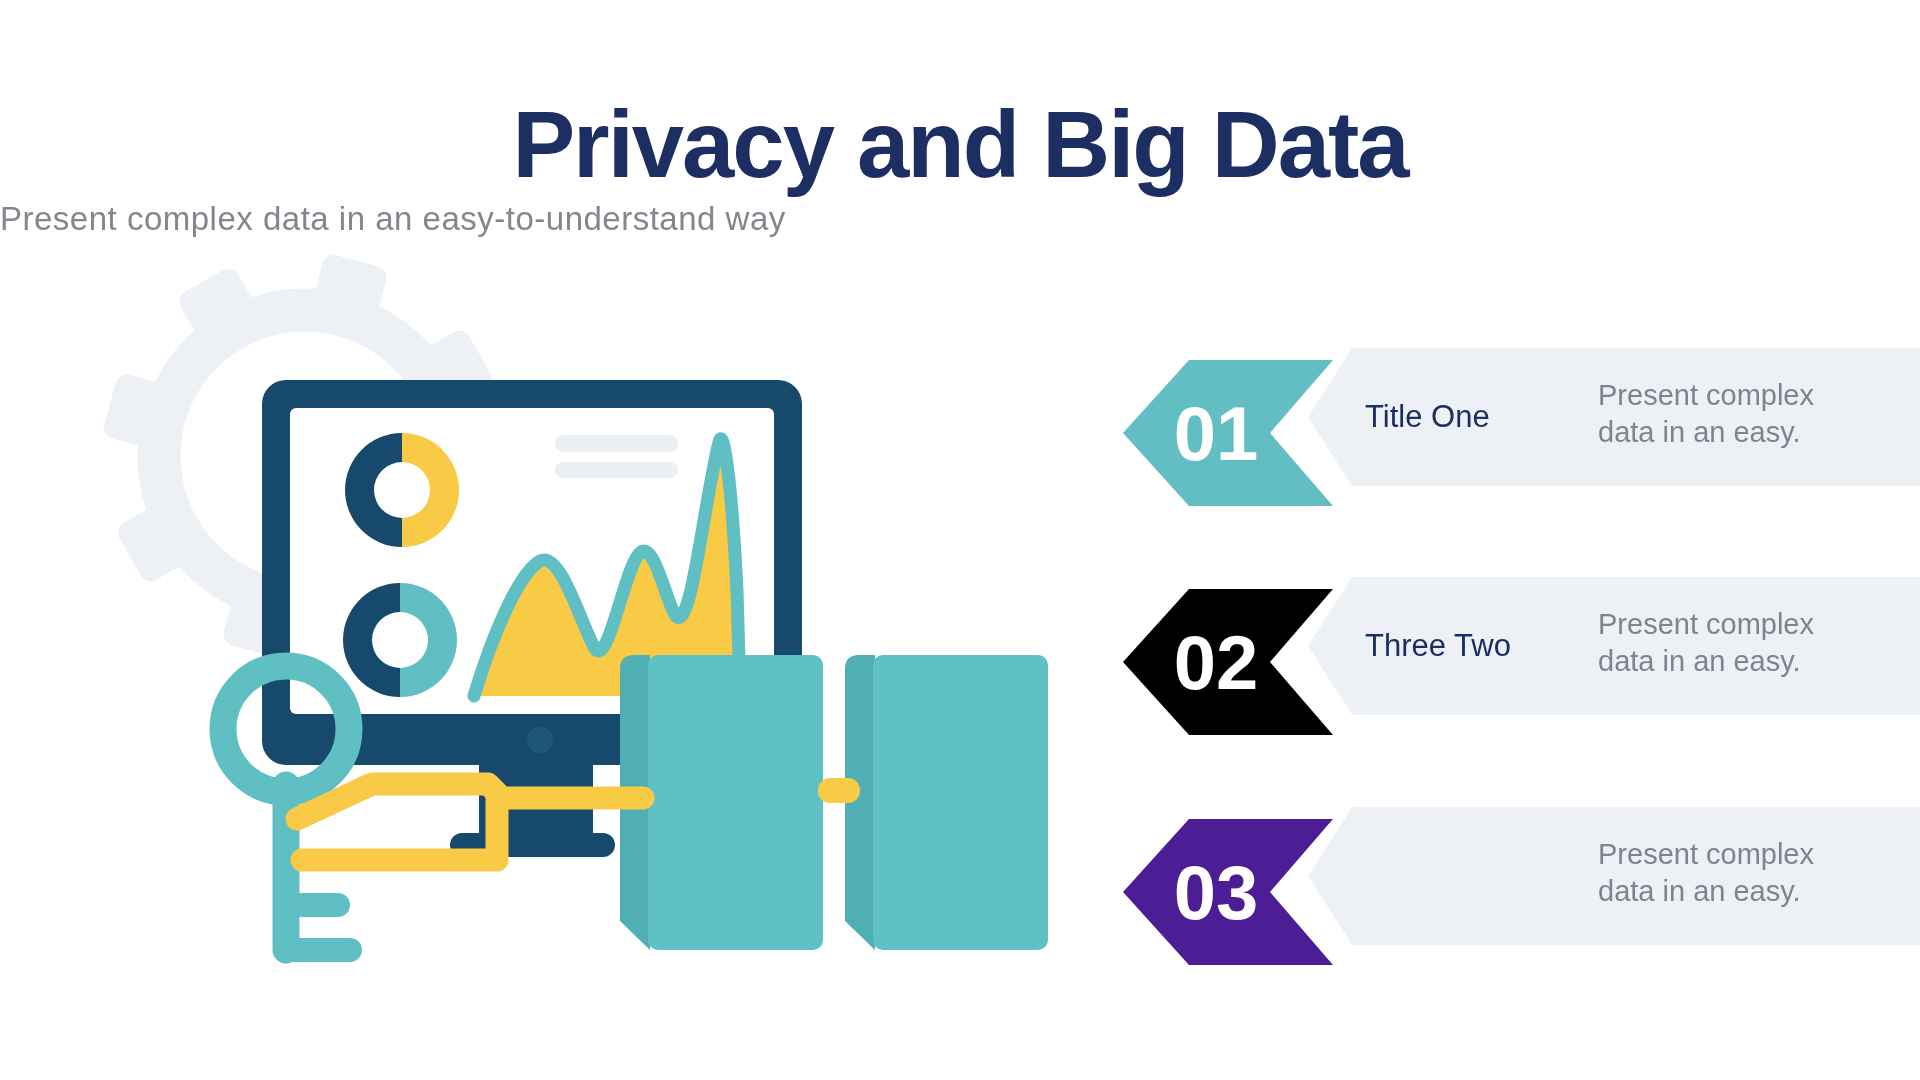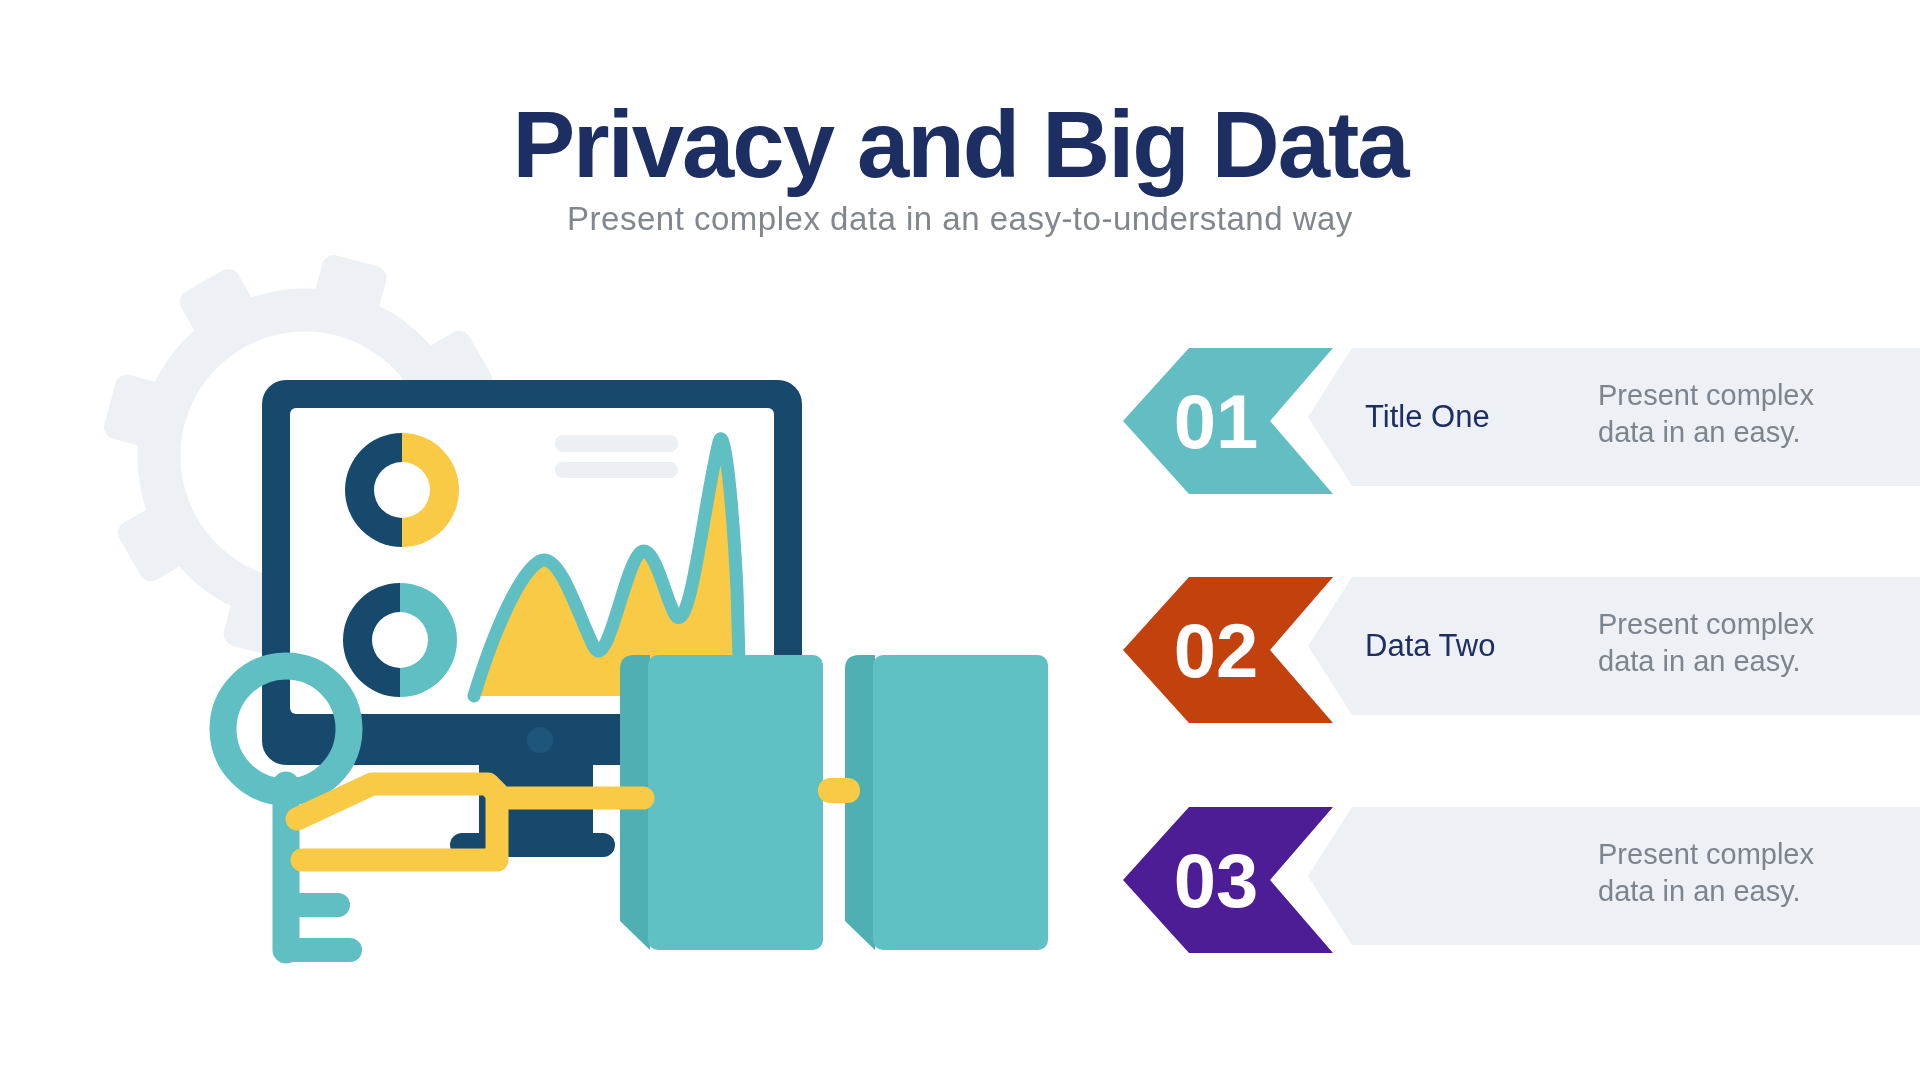--- a/index.html
+++ b/index.html
@@ -1,26 +1,26 @@
 <!DOCTYPE html>
 <html style="--navy: #17496d; --navyLight: #1e5679; --textNavy: #1d2e63; --teal: #5fbfc2; --tealFace: #60c1c4; --tealSide: #4fafb2; --yellow: #f8ca45; --gear: #edf1f6; --panel: #edf1f6; --lightbar: #eceff3; --gray: #7c848e; --subtitleGray: #82878e;"><head>
 <meta charset="utf-8">
 <style>
   html,body{margin:0;padding:0;background:#fff;}
   #stage{position:relative;width:1920px;height:1080px;background:#fff;overflow:hidden;
          font-family:"Liberation Sans",sans-serif;}
   .main-title{position:absolute;left:0;top:95px;width:1920px;text-align:center;
       font-size:94px;font-weight:bold;letter-spacing:-2px;color:var(--textNavy);line-height:100px;}
-  .subtitle{position:absolute;left:0;top:198px;width:1920px;text-align:center;
+  .subtitle{position:absolute;left:0;top:198px;width:1920px;
       font-size:33px;color:var(--subtitleGray);line-height:42px;letter-spacing:0.5px;}
   .illustration{position:absolute;left:70px;top:240px;width:1000px;height:740px;}
   .row{position:absolute;left:0;width:1920px;height:146px;}
   .row-panel{position:absolute;left:1308px;top:4px;width:612px;height:138px;background:var(--panel);
       clip-path:polygon(44px 0,100% 0,100% 100%,44px 100%,0 50%);}
-  .row-badge{position:absolute;left:1123px;top:4px;width:210px;height:146px;
+  .row-badge{position:absolute;left:1123px;top:16px;width:210px;height:146px;
       clip-path:polygon(66px 0,100% 0,147px 50%,100% 100%,66px 100%,0 50%);}
   .row-number{position:absolute;left:0;top:0;width:186px;height:146px;line-height:148px;
       text-align:center;font-size:76px;font-weight:bold;color:#fff;}
   .row-title{position:absolute;left:1365px;top:0;height:146px;display:flex;align-items:center;
       font-size:31px;font-weight:normal;color:var(--textNavy);}
   .row-desc{position:absolute;left:1567px;top:33px;font-size:29px;line-height:37px;
       color:var(--gray);white-space:pre-line;margin-left:31px;}
 </style>
 </head>
 <body>
@@ -110,24 +110,24 @@
     <div class="row-badge" style="background: rgb(98, 190, 194);">
       <div class="row-number">01</div>
     </div>
     <div class="row-title">Title One</div>
     <div class="row-desc">Present complex
 data in an easy.</div>
   </div>
 
   <div class="row" style="top:573px">
     <div class="row-panel"></div>
-    <div class="row-badge" style="background: #c2410c;">
+    <div class="row-badge" style="background: #000000;">
       <div class="row-number">02</div>
     </div>
-    <div class="row-title">Data Two</div>
+    <div class="row-title">Three Two</div>
     <div class="row-desc">Present complex
 data in an easy.</div>
   </div>
 
   <div class="row" style="top:803px">
     <div class="row-panel"></div>
     <div class="row-badge" style="background: #4c1d95;">
       <div class="row-number">03</div>
     </div>
     <div class="row-desc">Present complex

